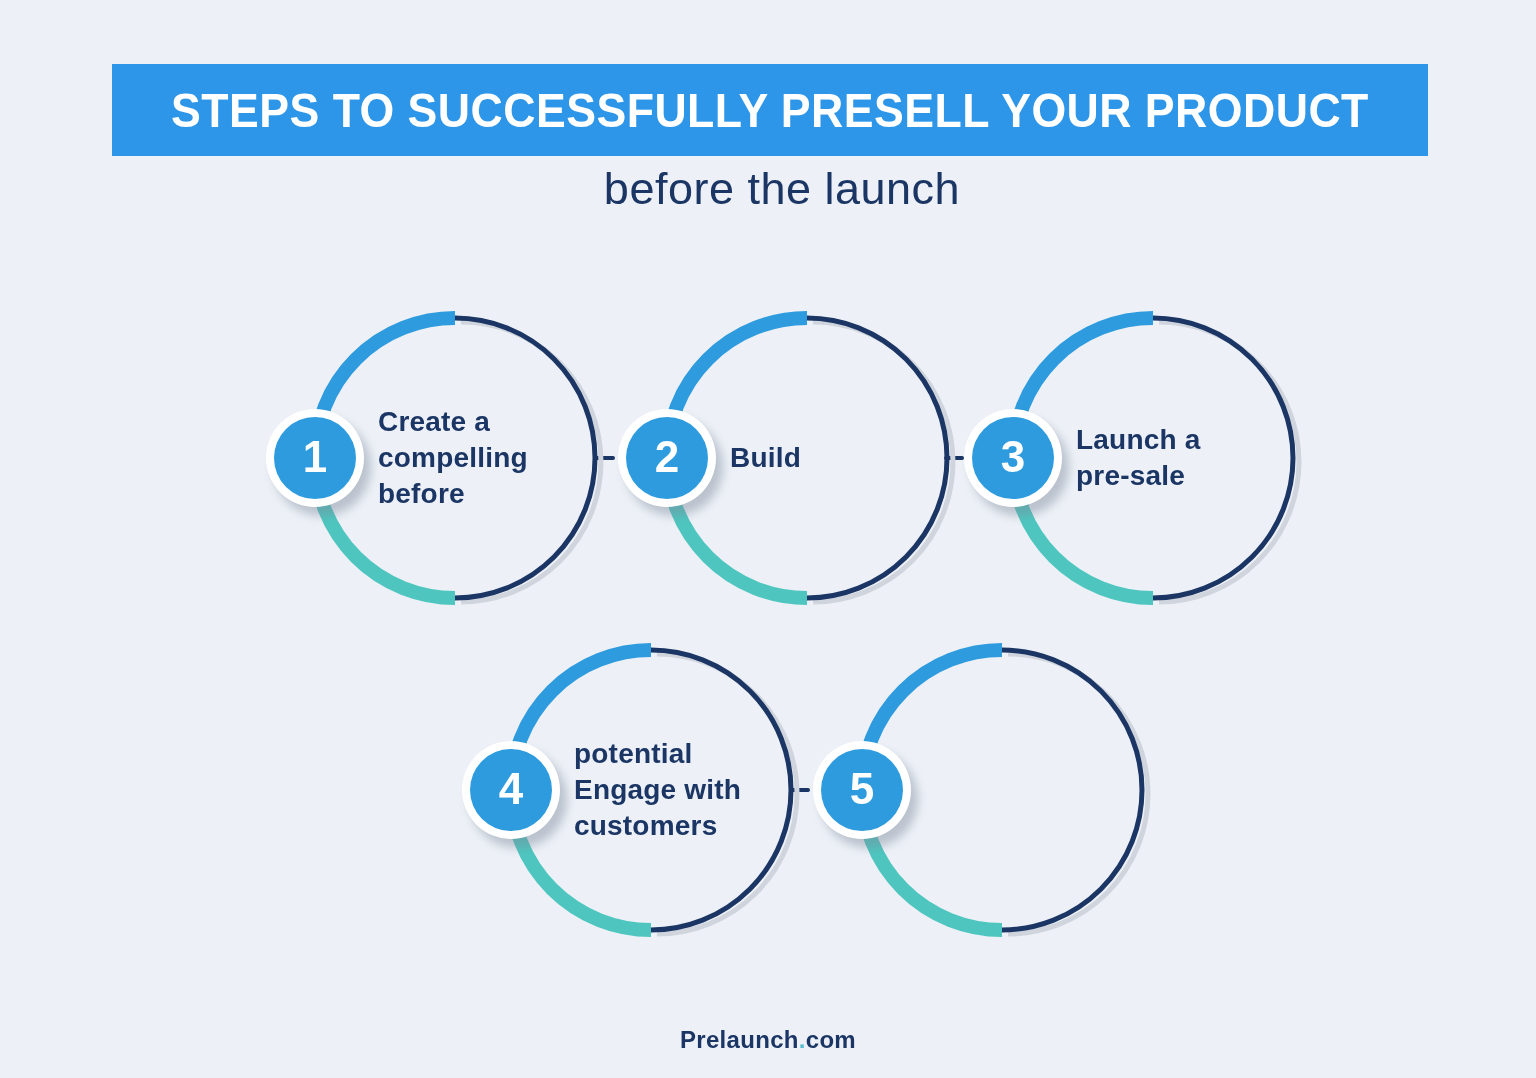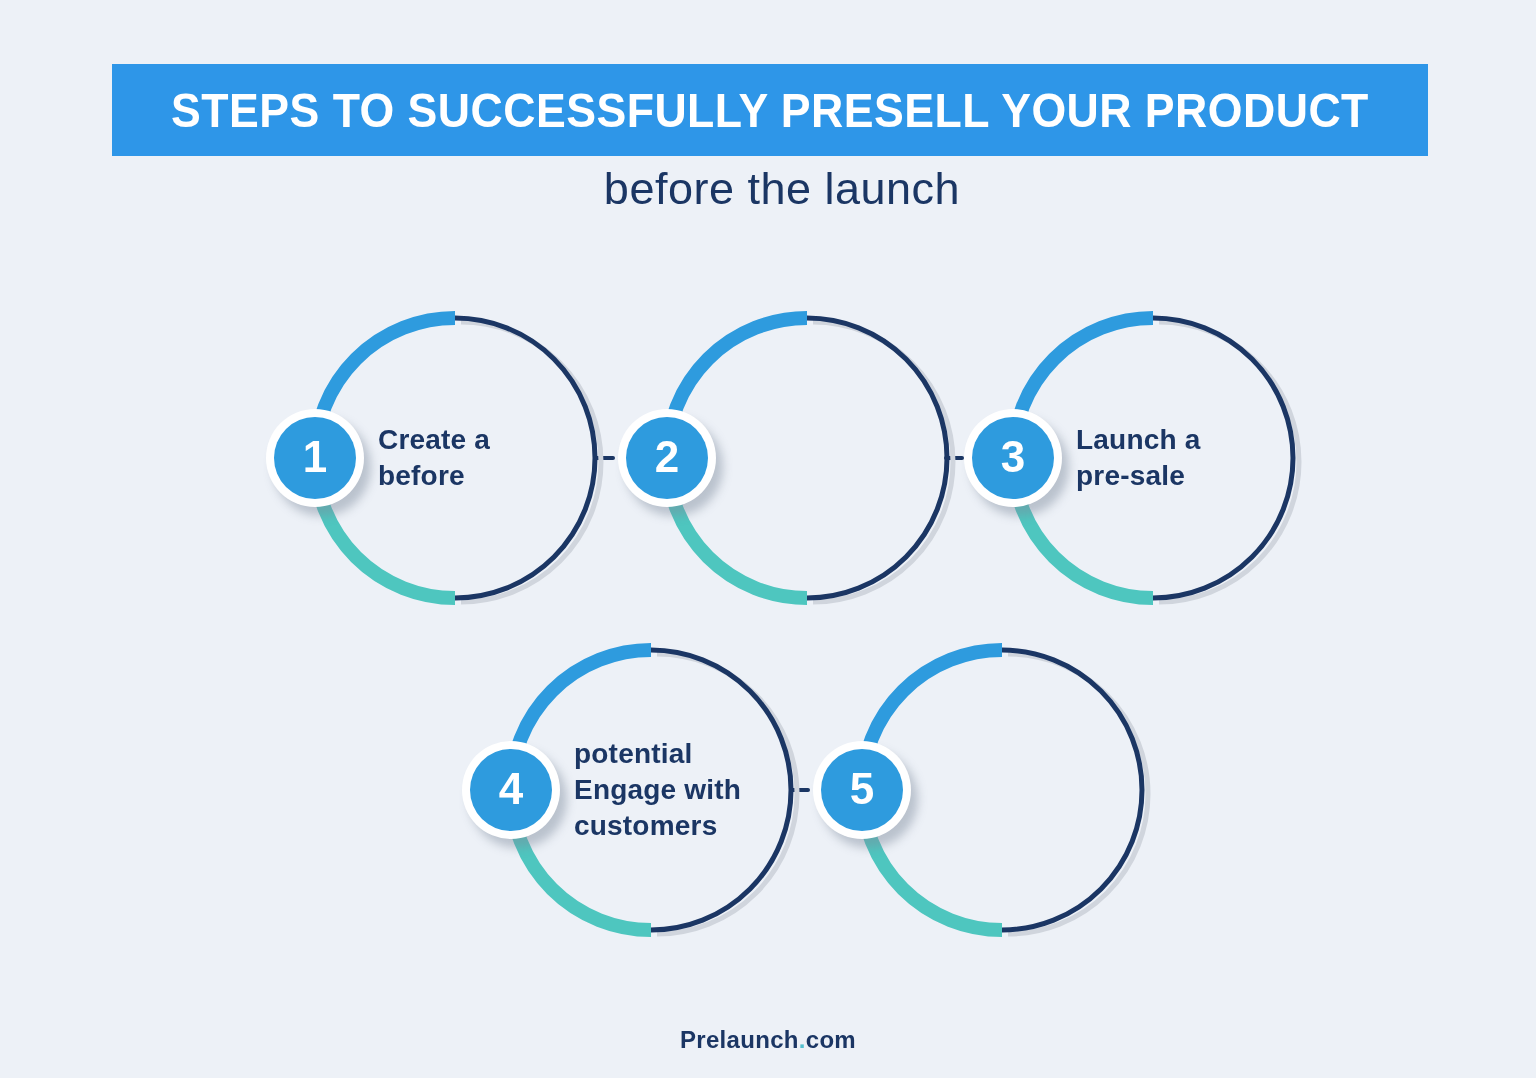--- a/index.html
+++ b/index.html
@@ -150,37 +150,39 @@
       <path d="M 155 15 A 140 140 0 0 0 15 155" fill="none" stroke="#2E9BDE" stroke-width="14"></path>
       <path d="M 15 155 A 140 140 0 0 0 155 295" fill="none" stroke="#4EC6BF" stroke-width="14"></path>
     </svg>
     <div class="badge">
       <div class="badge-inner">
         <span class="badge-number">1</span>
       </div>
     </div>
     <div class="step-label">
       <span class="line">Create a</span>
+      <span class="line">compelling</span>
       <span class="line">before</span>
     </div>
   </div>
 
   <div class="step" id="step-2">
     <svg width="310" height="310" viewBox="0 0 310 310">
       <path d="M 155 15 A 140 140 0 0 1 155 295" fill="none" stroke="#D0D5DD" stroke-width="5" transform="translate(6,4)"></path>
       <path d="M 155 15 A 140 140 0 0 1 155 295" fill="none" stroke="#1B3664" stroke-width="5"></path>
       <path d="M 155 15 A 140 140 0 0 0 15 155" fill="none" stroke="#2E9BDE" stroke-width="14"></path>
       <path d="M 15 155 A 140 140 0 0 0 155 295" fill="none" stroke="#4EC6BF" stroke-width="14"></path>
     </svg>
     <div class="badge">
       <div class="badge-inner">
         <span class="badge-number">2</span>
       </div>
     </div>
     <div class="step-label">
+      <span class="line">Build</span>
       <span class="line"></span>
     </div>
   </div>
 
   <div class="step" id="step-3">
     <svg width="310" height="310" viewBox="0 0 310 310">
       <path d="M 155 15 A 140 140 0 0 1 155 295" fill="none" stroke="#D0D5DD" stroke-width="5" transform="translate(6,4)"></path>
       <path d="M 155 15 A 140 140 0 0 1 155 295" fill="none" stroke="#1B3664" stroke-width="5"></path>
       <path d="M 155 15 A 140 140 0 0 0 15 155" fill="none" stroke="#2E9BDE" stroke-width="14"></path>
       <path d="M 15 155 A 140 140 0 0 0 155 295" fill="none" stroke="#4EC6BF" stroke-width="14"></path>

